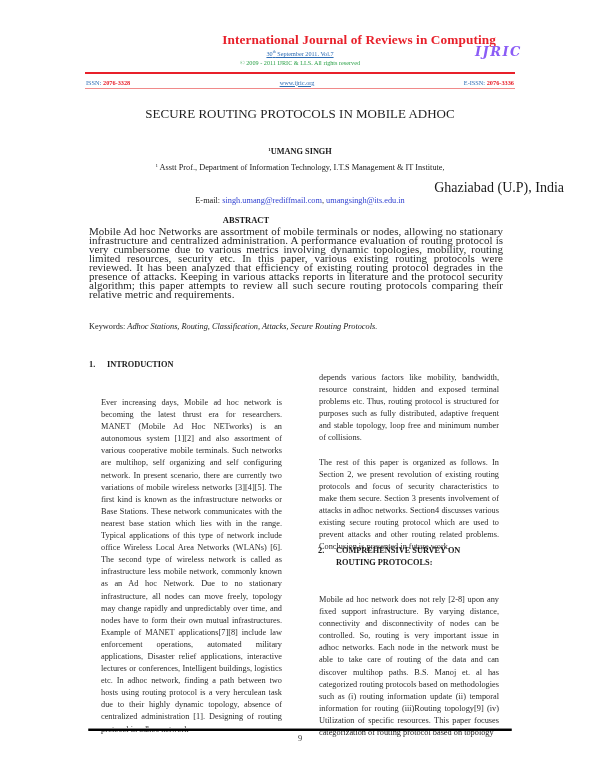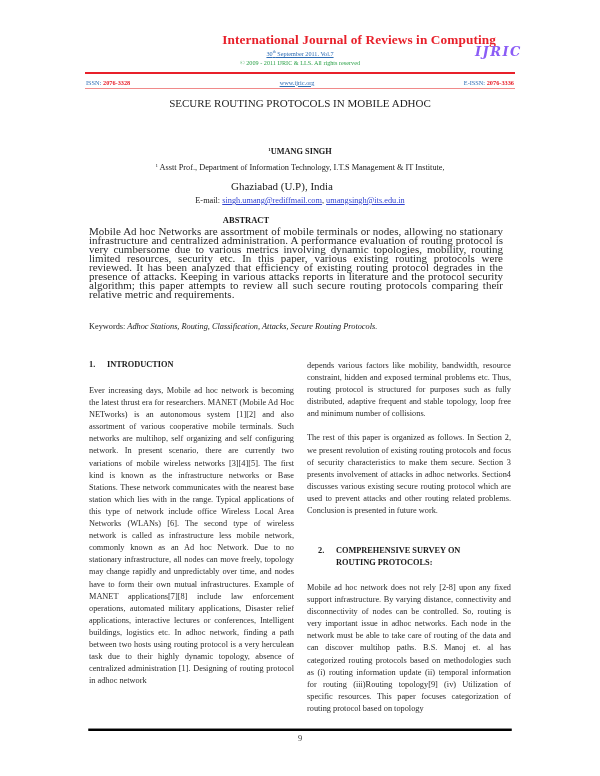--- a/index.html
+++ b/index.html
@@ -18,46 +18,46 @@
       font-size: 13px; font-style: italic; letter-spacing: 1.5px; font-family: "DejaVu Serif", serif; }
     .rule-top { position: absolute; left: 85px; width: 430px; top: 72px; height: 2px; background: #e8202a; }
     .issn-row { position: absolute; left: 86px; width: 428px; top: 77px; height: 10px;
       font-size: 6.3px; display: flex; justify-content: space-between; align-items: center; }
     .issn-row .lbl { color: #2e6db5; }
     .issn-row .num { color: #e8202a; font-weight: bold; }
     .issn-row .web { color: #2e6db5; text-decoration: underline; }
     .rule-bottom { position: absolute; left: 85px; width: 430px; top: 88px; height: 1px; background: #f08a8a; }
 
     
-    .paper-title { position: absolute; left: 0; width: 600px; top: 94px; text-align: center;
-      font-size: 11px; line-height: 19px; color: #1f1f1f; }
+    .paper-title { position: absolute; left: 0; width: 600px; top: 104px; text-align: center;
+      font-size: 13px; line-height: 19px; color: #1f1f1f; }
     .author { position: absolute; left: 0; width: 600px; top: 147px; text-align: center;
       font-weight: bold; font-size: 8.3px; }
     .author sup, .affil sup { font-size: 5px; vertical-align: 3px; }
     .affil { position: absolute; left: 0; width: 600px; top: 163px; text-align: center; font-size: 8.3px; }
-    .affil2 { position: absolute; left: 0; width: 564px; top: 180px; text-align: center; font-size: 11px; }
+    .affil2 { position: absolute; left: 0; width: 564px; top: 180px; text-align: right; font-size: 14px; }
     .email-row { position: absolute; left: 0; width: 600px; top: 196px; text-align: center; font-size: 8.3px; }
-    .email-row a { color: #2e3fd0; text-decoration: underline; }
+    .email-row a { color: #2e3fd0; }
 
     
     .abstract-h { position: absolute; left: 0; width: 492px; top: 215px; text-align: center;
       font-weight: bold; font-size: 8.5px; }
     .abstract-body { position: absolute; left: 89px; width: 414px; top: 227px;
       font-size: 11px; line-height: 9px; text-align: justify; color: #2a2a2a; }
     .keywords { position: absolute; left: 89px; width: 420px; top: 322px; font-size: 8.3px; }
     .keywords b { font-weight: normal; }
     .keywords i { font-style: italic; }
 
     
     .col { position: absolute; font-size: 8.3px; line-height: 12.1px; text-align: justify; color: #2a2a2a; }
     .col-left { left: 89px; width: 205px; }
     .col-right { left: 307px; width: 204px; }
     .sec-h { position: absolute; font-weight: bold; font-size: 8.3px; color: #1a1a1a; }
     .sec-h .n { display: inline-block; width: 18px; }
-    p.para { margin: 0; }
+    p.para { margin: 12px; }
 
     
     .footer-rule { position: absolute; left: 88px; width: 424px; top: 729px; height: 2px;
       background: linear-gradient(to bottom, #000 0, #000 100%);
       border-radius: 1px; box-shadow: 0 -1px 0 #888; }
     .page-num { position: absolute; left: 0; width: 600px; top: 734px; text-align: center; font-size: 8.3px; color: #333; }
   </style>
 </head>
 <body>
 

